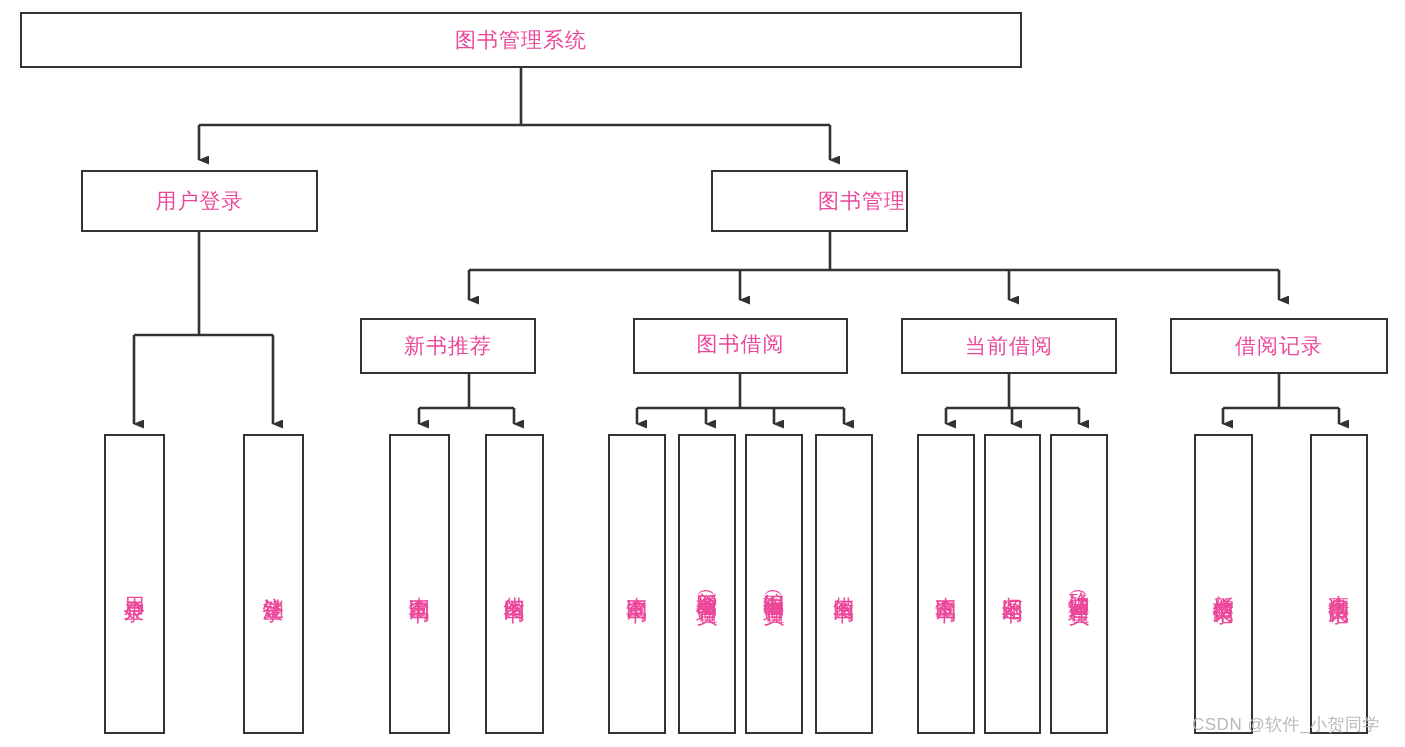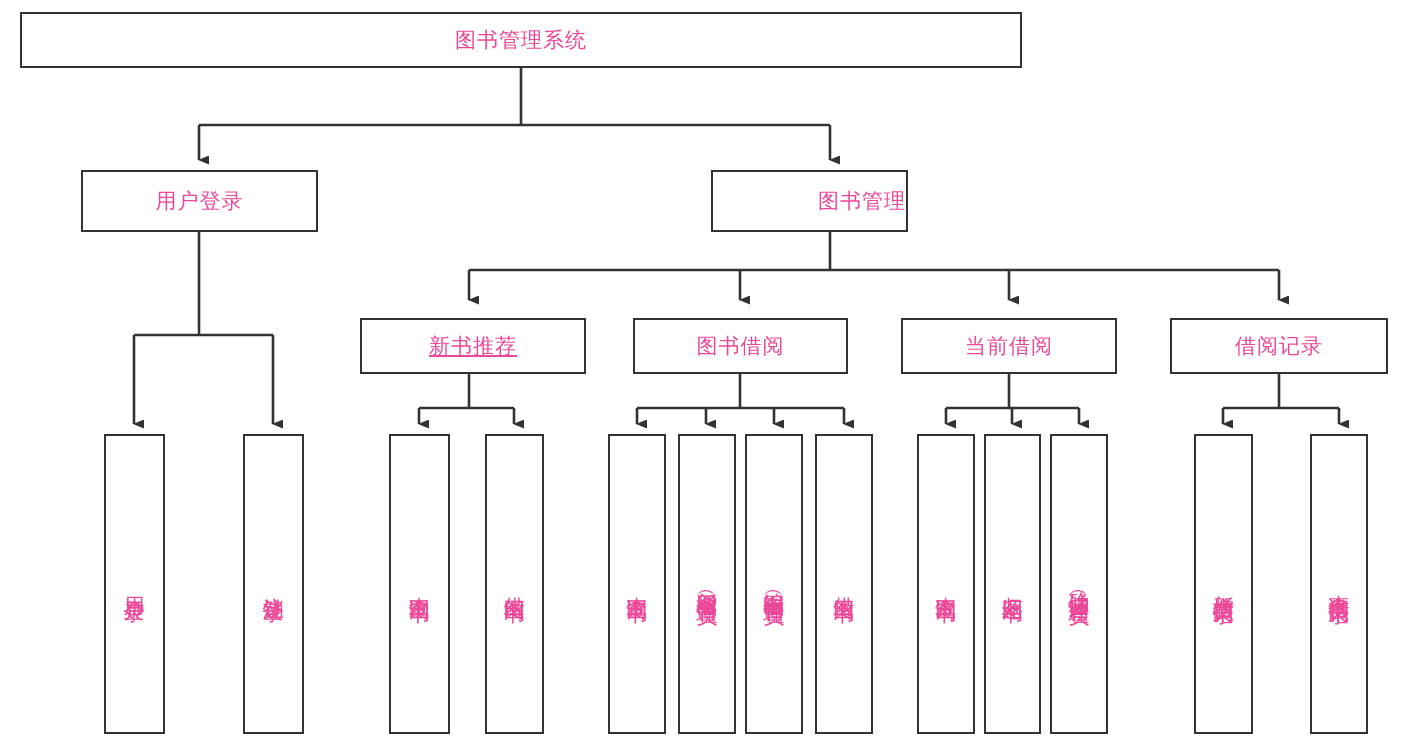--- a/index.html
+++ b/index.html
@@ -124,24 +124,24 @@
     <span>图书管理系统</span>
   </div>
 
   <div class="node node-h" style="left:81px; top:170px; width:237px; height:62px;">
     <span>用户登录</span>
   </div>
   <div class="node node-h" style="left:711px; top:170px; width:197px; height:62px;justify-content:flex-end;">
     <span>图书管理</span>
   </div>
 
-  <div class="node node-h" style="left:360px; top:318px; width:226px; height:56px;text-decoration:underline;">
+  <div class="node node-h" style="left:360px; top:318px; width:176px; height:56px;">
     <span>新书推荐</span>
   </div>
-  <div class="node node-h" style="left:633px; top:318px; width:215px; height:56px;">
+  <div class="node node-h" style="left:633px; top:318px; width:215px; height:56px;font-family:Liberation Mono, monospace;">
     <span>图书借阅</span>
   </div>
   <div class="node node-h" style="left:1170px; top:318px; width:218px; height:56px;">
     <span>借阅记录</span>
   </div>
   <div class="node node-h" style="left:901px; top:318px; width:216px; height:56px;">
     <span>当前借阅</span>
   </div>
 
   <div class="node node-v" style="left:104px; top:434px; width:61px; height:300px;">
@@ -181,14 +181,15 @@
     <span class="vlabel">确认归还（管理员）</span>
   </div>
 
   <div class="node node-v" style="left:1194px; top:434px; width:59px; height:300px;">
     <span class="vlabel">新增借阅记录</span>
   </div>
   <div class="node node-v" style="left:1310px; top:434px; width:58px; height:300px;">
     <span class="vlabel">查询借阅记录</span>
   </div>
 
+  <div class="watermark" style="left:1192px; top:713px;">CSDN @软件_小贺同学</div>
 
 </div>
 
 </body></html>

